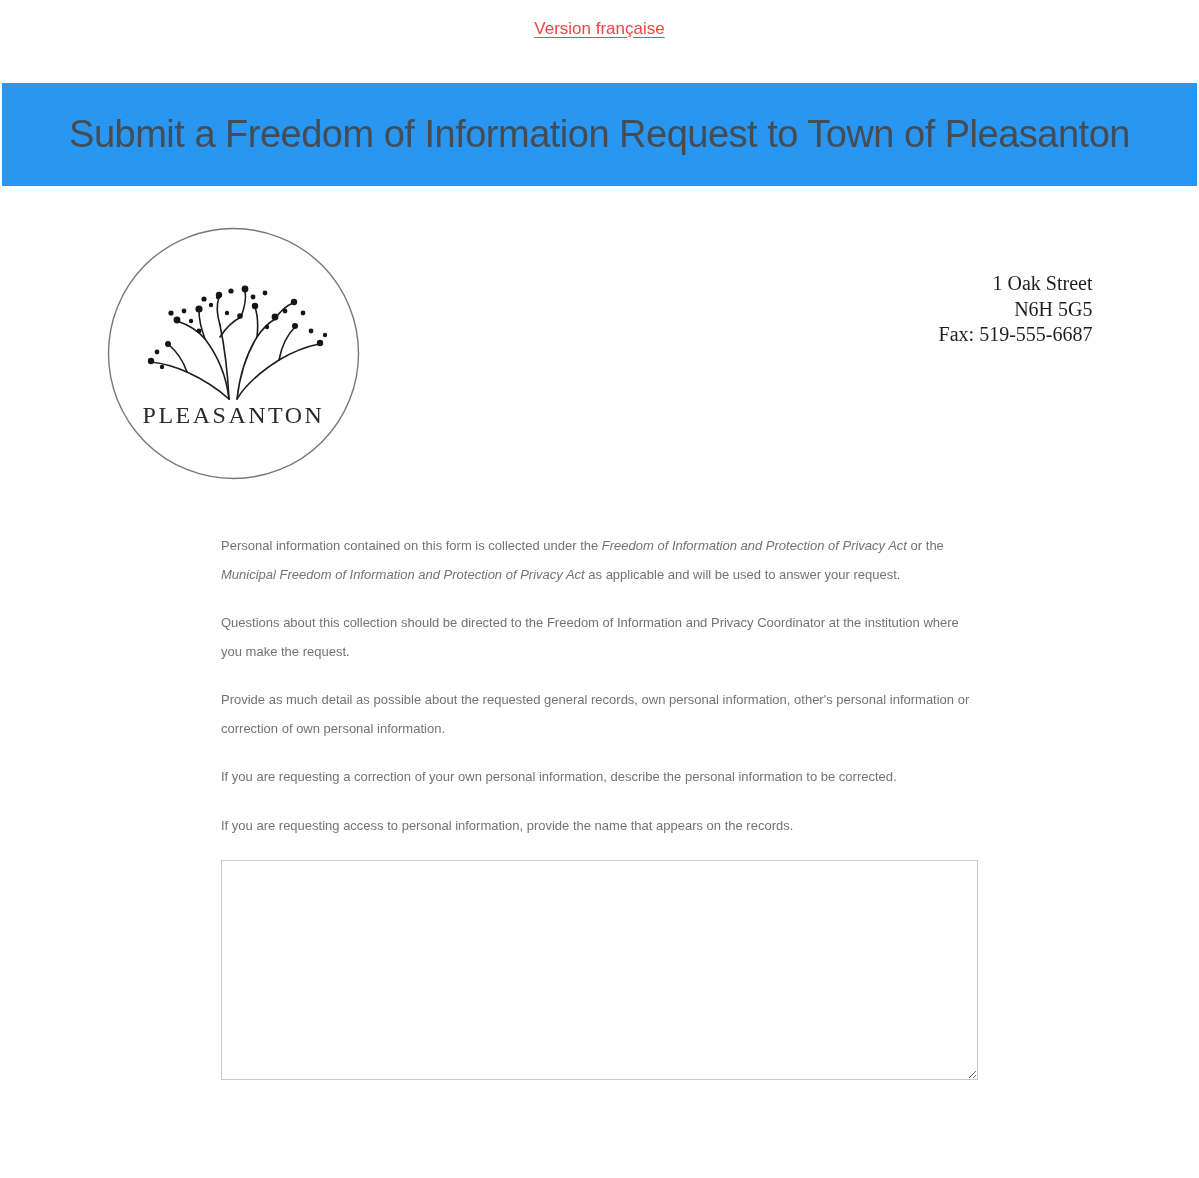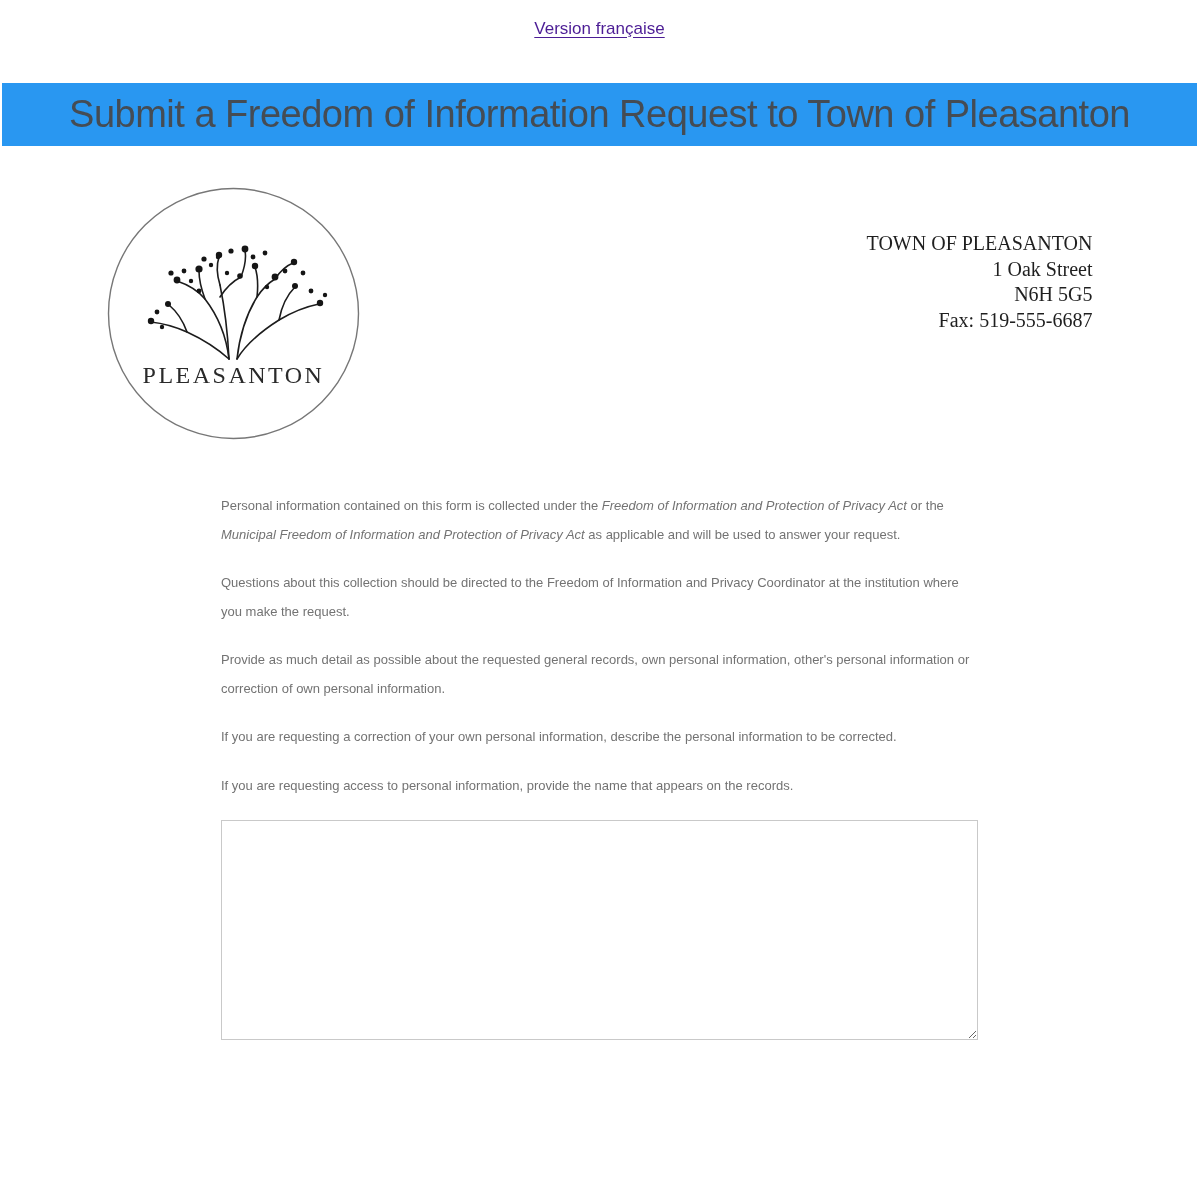--- a/index.html
+++ b/index.html
@@ -8,30 +8,30 @@
     width: 1199px;
     height: 1178px;
     overflow: hidden;
     font-family: "Liberation Sans", "DejaVu Sans", sans-serif;
     color: #202124;
   }
   
   .lang-row { padding-top: 19px; text-align: center; }
   .lang-row a {
     font-size: 17px;
-    color: #4c1d95;
+    color: #ef4444;
     text-decoration: underline;
     text-underline-offset: 3px;
     cursor: pointer;
     text-align: right;
   }
   
   .banner {
     margin: 44px 2px 0 2px;
-    height: 63px;
+    height: 103px;
     background: #2997f1;
     display: flex;
     align-items: center;
     justify-content: center;
     overflow: hidden;
   }
   .banner h1 {
     font-size: 38px;
     font-weight: 400;
     letter-spacing: -0.5px;
@@ -145,21 +145,20 @@
           <circle cx="120" cy="86" r="2.2"></circle>
         <circle cx="133" cy="89" r="2.8"></circle>
           <circle cx="160" cy="100" r="2.2"></circle>
         <circle cx="111" cy="70" r="2.2"></circle>
           <circle cx="84" cy="94" r="2.2"></circle>
       </g>
       <text x="126.5" y="196" text-anchor="middle" font-family="Liberation Serif, DejaVu Serif, serif" font-size="24" letter-spacing="2.5" fill="#2a2a2a">PLEASANTON</text>
     </svg>
   </div>
   <div class="address">
-    <div>TOWN OF PLEASANTON</div>
     <div>1 Oak Street</div>
     <div>N6H 5G5</div>
     <div>Fax: 519-555-6687</div>
   </div>
 </div>
 
 <div class="content">
   <p><span>Personal information contained on this form is collected under the </span><span class="act">Freedom of Information and Protection of Privacy Act</span><span> or the </span><span class="act">Municipal Freedom of Information and Protection of Privacy Act</span><span> as applicable and will be used to answer your request.</span></p>
 
   <p>Questions about this collection should be directed to the Freedom of Information and Privacy Coordinator at the institution where you make the request.</p>

